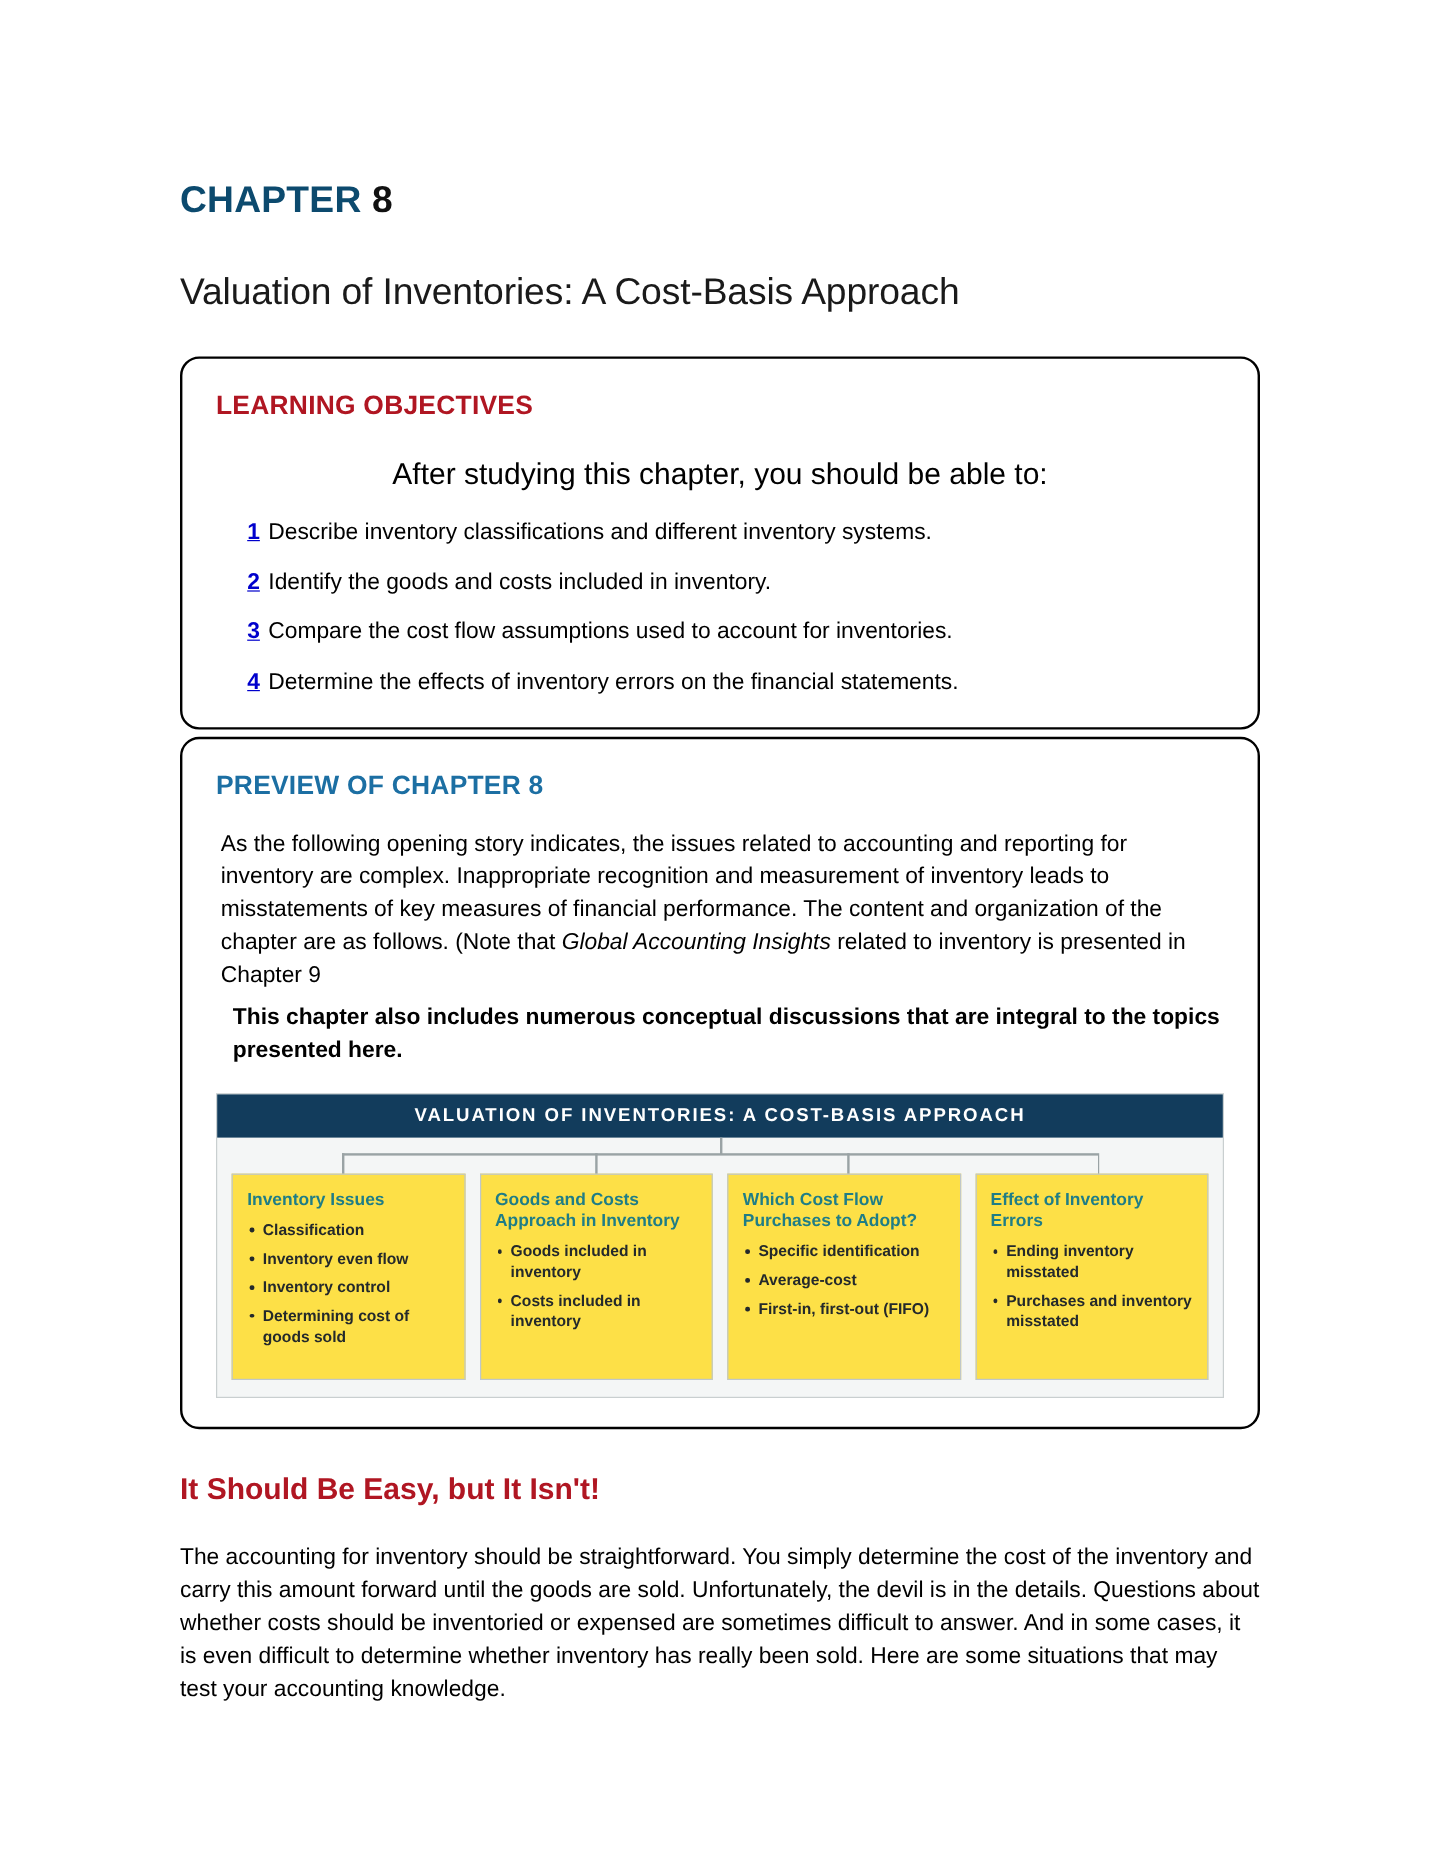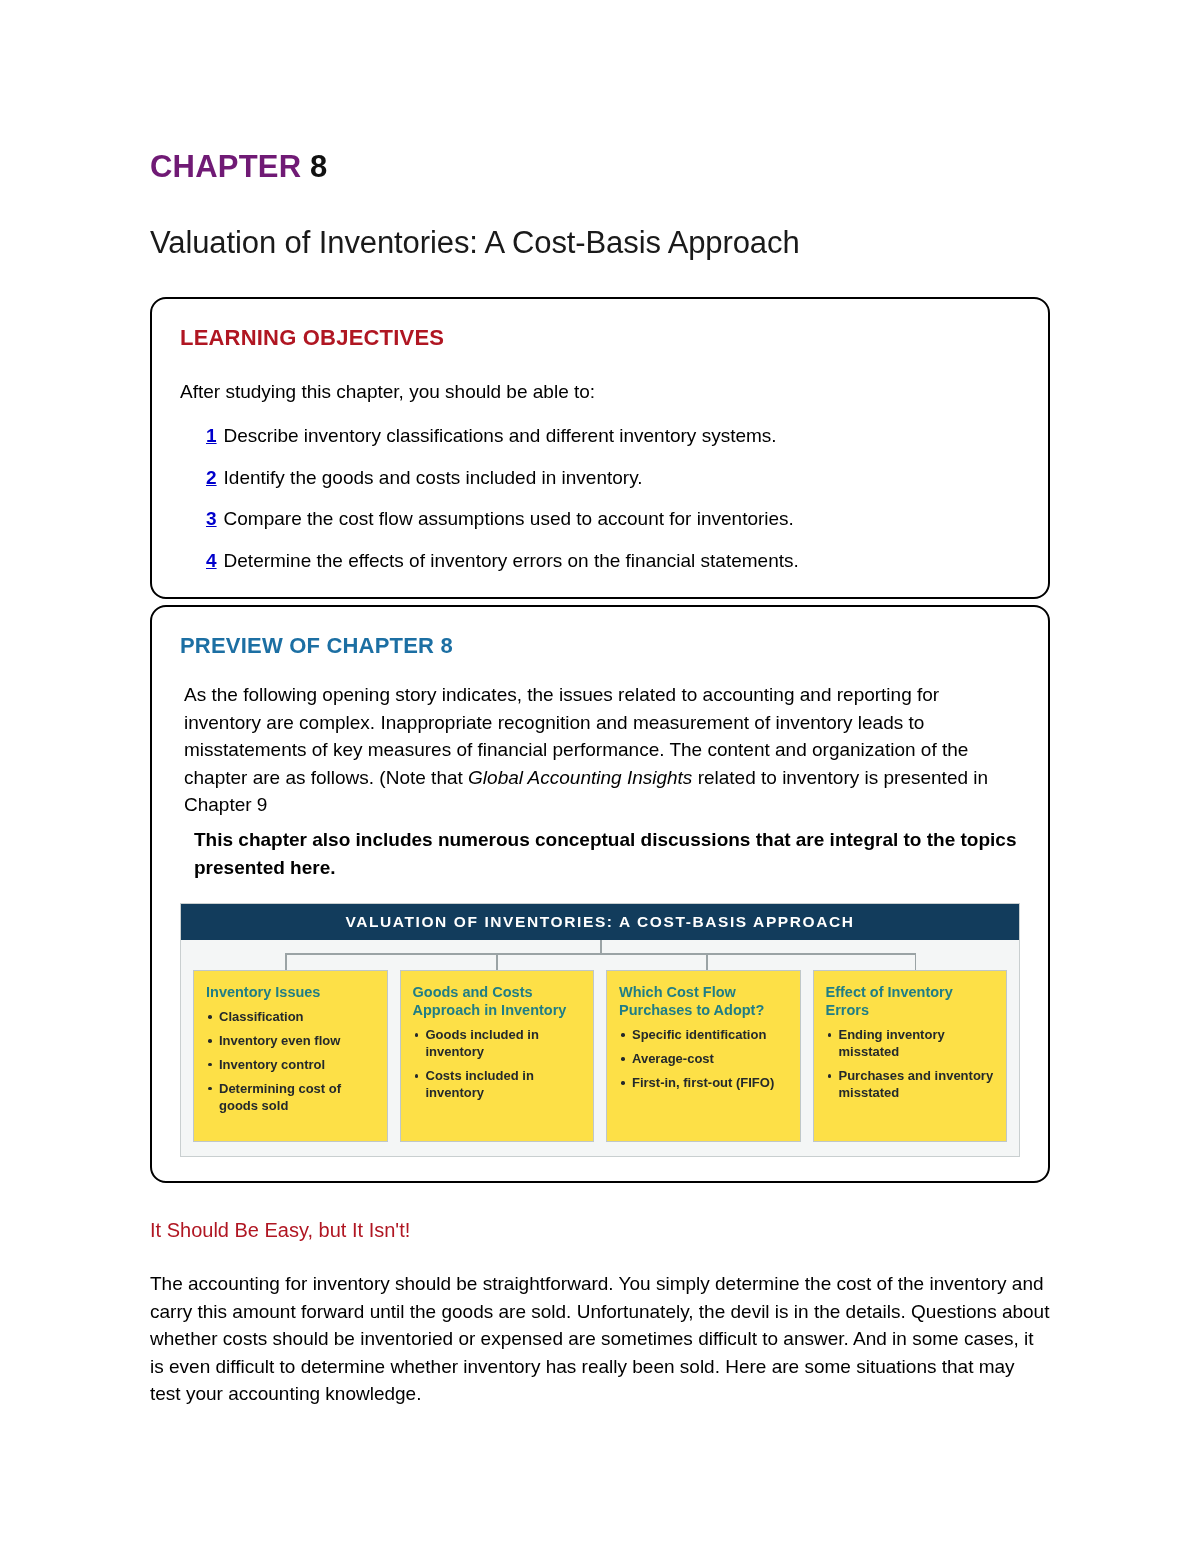--- a/index.html
+++ b/index.html
@@ -25,21 +25,21 @@
   }
 
   
   .chapter-line {
     font-size: 31px;
     font-weight: bold;
     letter-spacing: 0.2px;
     line-height: 1.1;
     margin: 0 0 40px 0;
   }
-  .chapter-word { color: #701a75; }
+  .chapter-word { color: #0c4a6e; }
   .chapter-num  { color: #111111; }
 
   .chapter-title {
     font-size: 31px;
     font-weight: normal;
     color: #1a1a1a;
     line-height: 1.2;
     margin: 0 0 36px 0;
     letter-spacing: -0.1px;
   }
@@ -54,23 +54,24 @@
   .panel + .panel { margin-top: 6px; }
 
   .lo-title {
     color: #b01622;
     font-size: 22px;
     font-weight: bold;
     letter-spacing: 0.2px;
     margin: 0 0 28px 0;
   }
   .lo-intro {
-    font-size: 19px;
+    font-size: 25px;
     line-height: 1.35;
     margin: 0 0 18px 0;
+    text-align: center;
   }
   .lo-list { margin: 0; padding: 0; list-style: none; }
   .lo-item {
     font-size: 19px;
     line-height: 1.35;
     margin: 0 0 16px 26px;
     display: flex;
     align-items: baseline;
   }
   .lo-item:last-child { margin-bottom: 0; }
@@ -189,22 +190,22 @@
     top: 6px;
     width: 3.5px;
     height: 3.5px;
     border-radius: 50%;
     background: #24292b;
   }
 
   
   .story-title {
     color: #b01622;
-    font-size: 20px;
-    font-weight: normal;
+    font-size: 25px;
+    font-weight: bold;
     margin: 36px 0 28px 0;
   }
   .story-body {
     font-size: 19px;
     line-height: 1.45;
     margin: 0;
   }
 </style>
 </head>
 <body>

